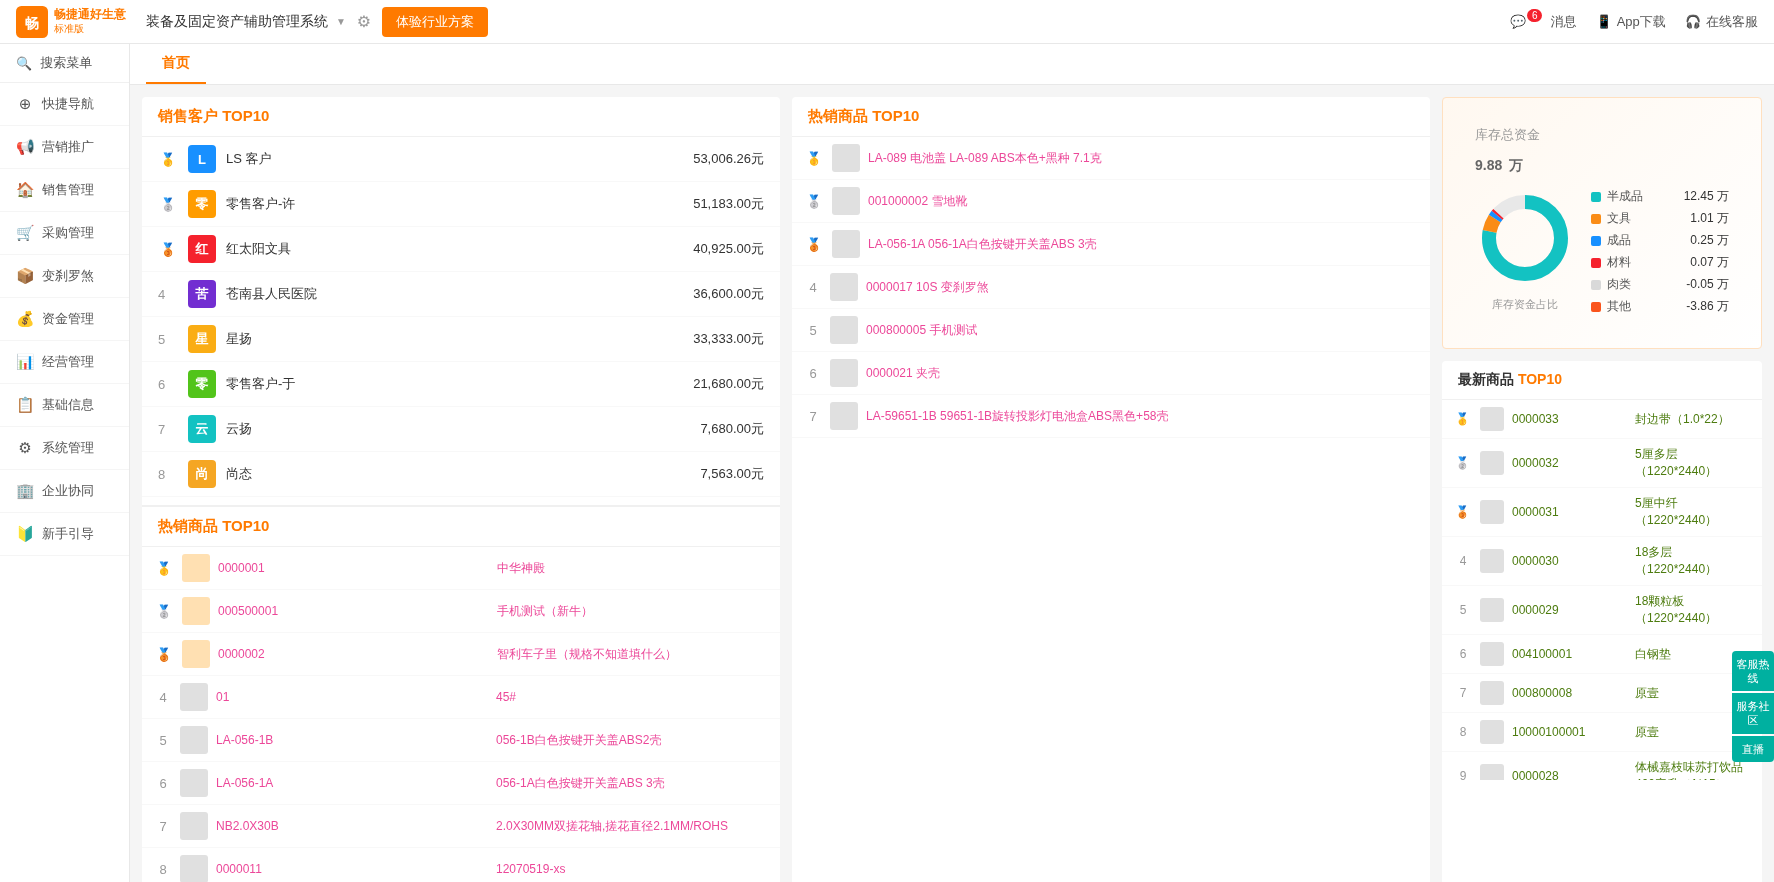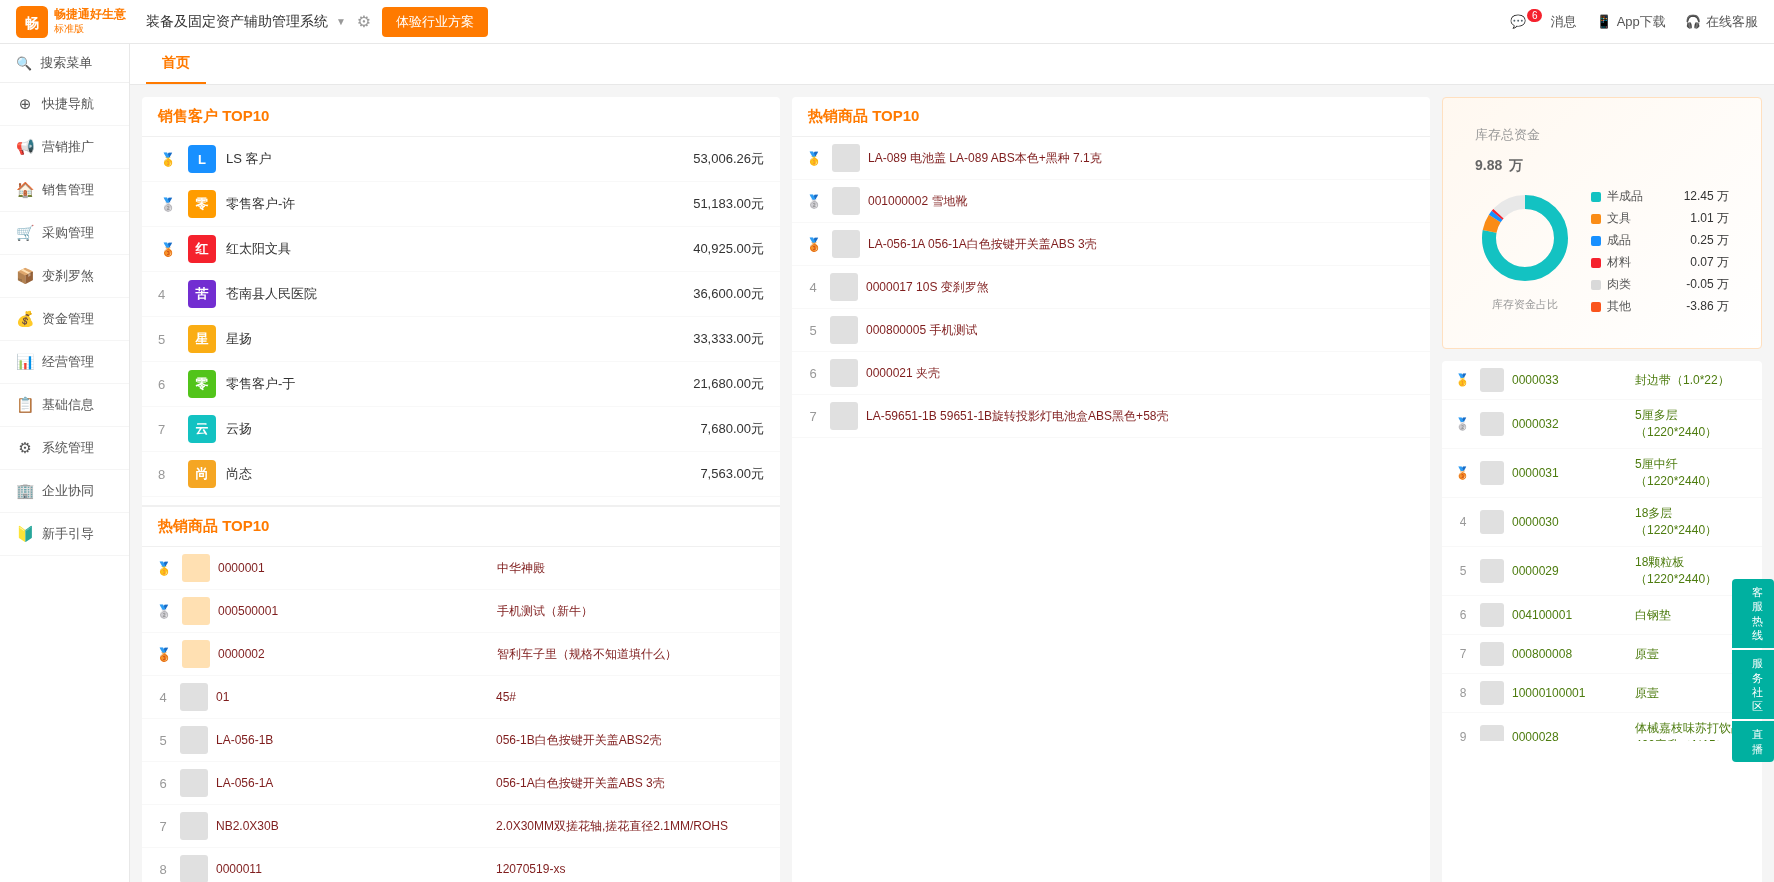--- a/index.html
+++ b/index.html
@@ -204,21 +204,21 @@
     }
     .prod-rank { width: 20px; text-align: center; }
     .prod-img {
       width: 28px; height: 28px;
       border-radius: 3px;
       background: #e0e0e0;
       display: flex; align-items: center; justify-content: center;
       font-size: 9px; color: #999;
       flex-shrink: 0;
     }
-    .prod-name { flex: 1; color: #7f1d1d; font-size: 12px; line-height: 1.4; }
+    .prod-name { flex: 1; color: #ec4899; font-size: 12px; line-height: 1.4; }
 
     
     .right-panel { display: flex; flex-direction: column; gap: 12px; }
 
     .inventory-card {
       background: linear-gradient(135deg, #fff8f0, #fff);
       border: 1px solid #ffe0c0;
       border-radius: 4px;
       padding: 16px;
     }
@@ -299,21 +299,21 @@
       bottom: 120px;
       display: flex;
       flex-direction: column;
       gap: 2px;
       z-index: 200;
     }
     .float-btn {
       background: #00b0a0;
       color: #fff;
       width: 42px;
-      padding: 6px 20px;
+      padding: 6px 4px;
       text-align: center;
       font-size: 11px;
       cursor: pointer;
       line-height: 1.3;
     }
     .float-btn:first-child { border-radius: 4px 4px 0 0; }
     .float-btn:last-child { border-radius: 0 0 4px 4px; }
 
     
     .gold { color: #f5a623; }
@@ -660,20 +660,24 @@
             <div class="legend-item">
               <div class="legend-dot" style="background:#fa541c;"></div>
               <span class="legend-label">其他</span>
               <span class="legend-val">-3.86 万</span>
             </div>
           </div>
         </div>
       </div>
 
       <div class="newest-panel">
+        <div class="newest-header">
+          <span>最新商品 </span>
+          <span class="highlight">TOP10</span>
+        </div>
         <div class="scroll-panel">
           <div class="newest-item">
             <span class="newest-rank gold">🥇</span>
             <div class="newest-img"></div>
             <span class="newest-name">0000033</span>
             <span class="newest-name">封边带（1.0*22）</span>
           </div>
           <div class="newest-item">
             <span class="newest-rank silver">🥈</span>
             <div class="newest-img"></div>

